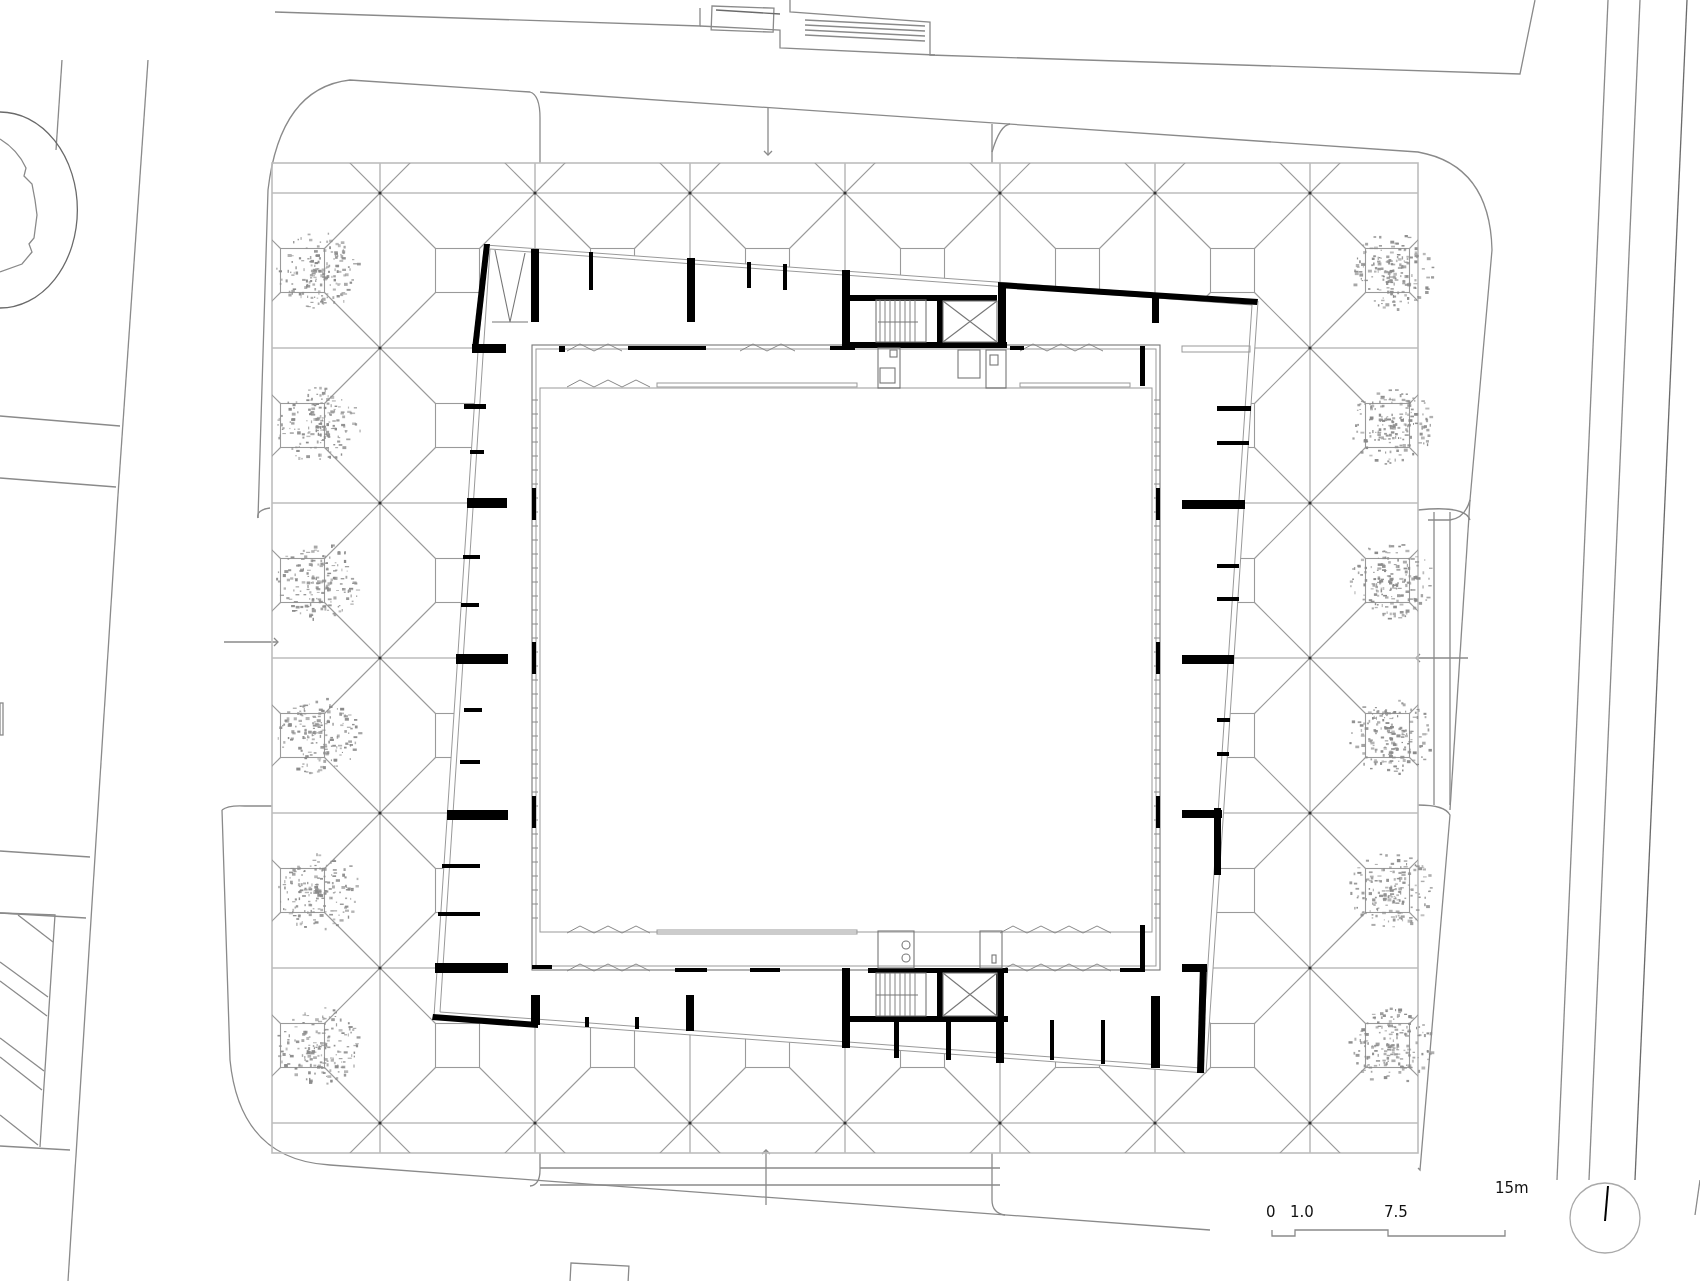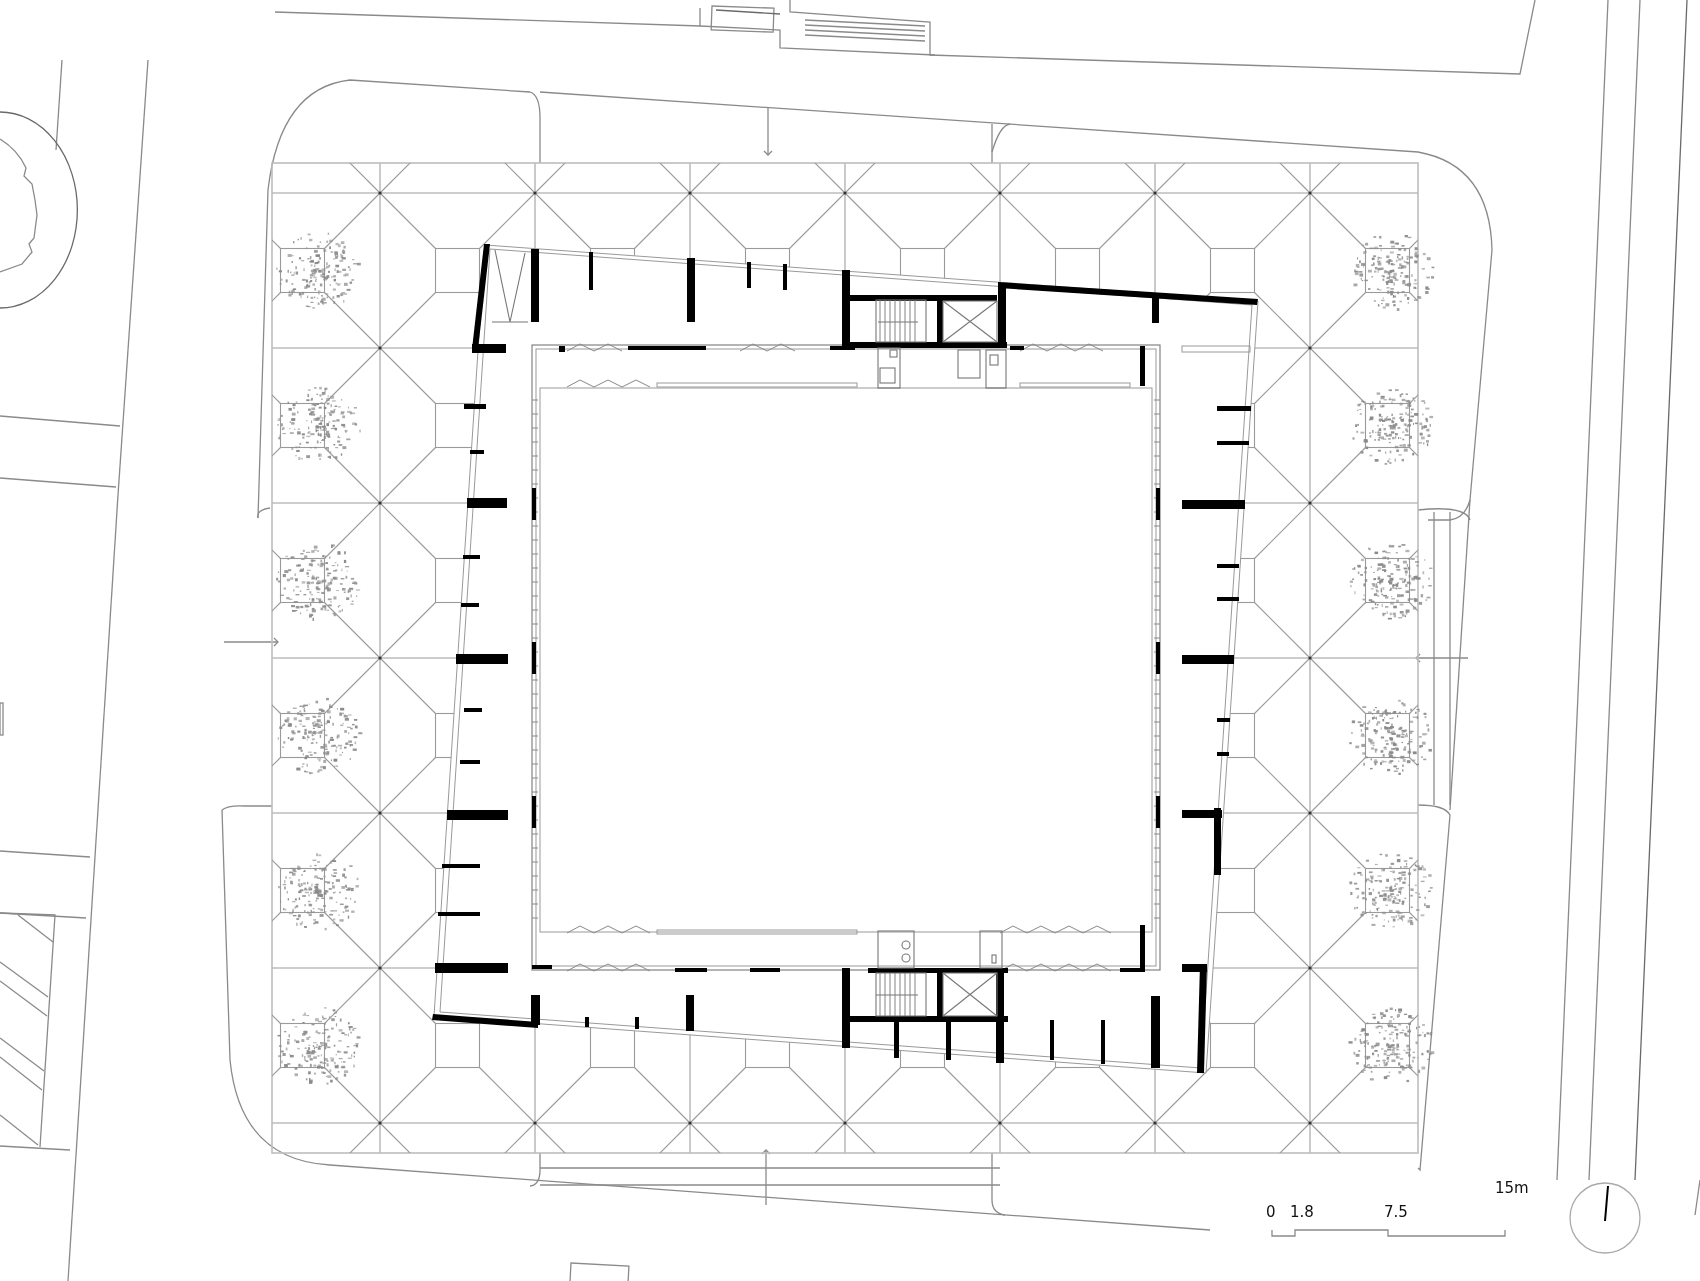--- a/index.html
+++ b/index.html
@@ -2802,15 +2802,15 @@
   <g>
     <polyline class="site" stroke="#aaa" stroke-width="1.3" points="1272,1230 1272,1236 1295,1236 1295,1230 1388,1230 1388,1236 1505,1236 1505,1230"></polyline>
   </g>
   <g>
     <circle cx="1605" cy="1218" r="35" fill="none" stroke="#aaa" stroke-width="1.3"></circle>
     <line x1="1608" y1="1186" x2="1605" y2="1221" stroke="#000" stroke-width="2"></line>
   </g>
 </svg>
 
 <div class="scale-label" style="left:1266px;top:1203px;">0</div>
-<div class="scale-label" style="left:1290px;top:1203px;">1.8</div>
+<div class="scale-label" style="left:1290px;top:1203px;">1.0</div>
 <div class="scale-label" style="left:1384px;top:1203px;text-align:center;">7.5</div>
 <div class="scale-label" style="left:1495px;top:1179px;">15m</div>
 
 </body></html>

